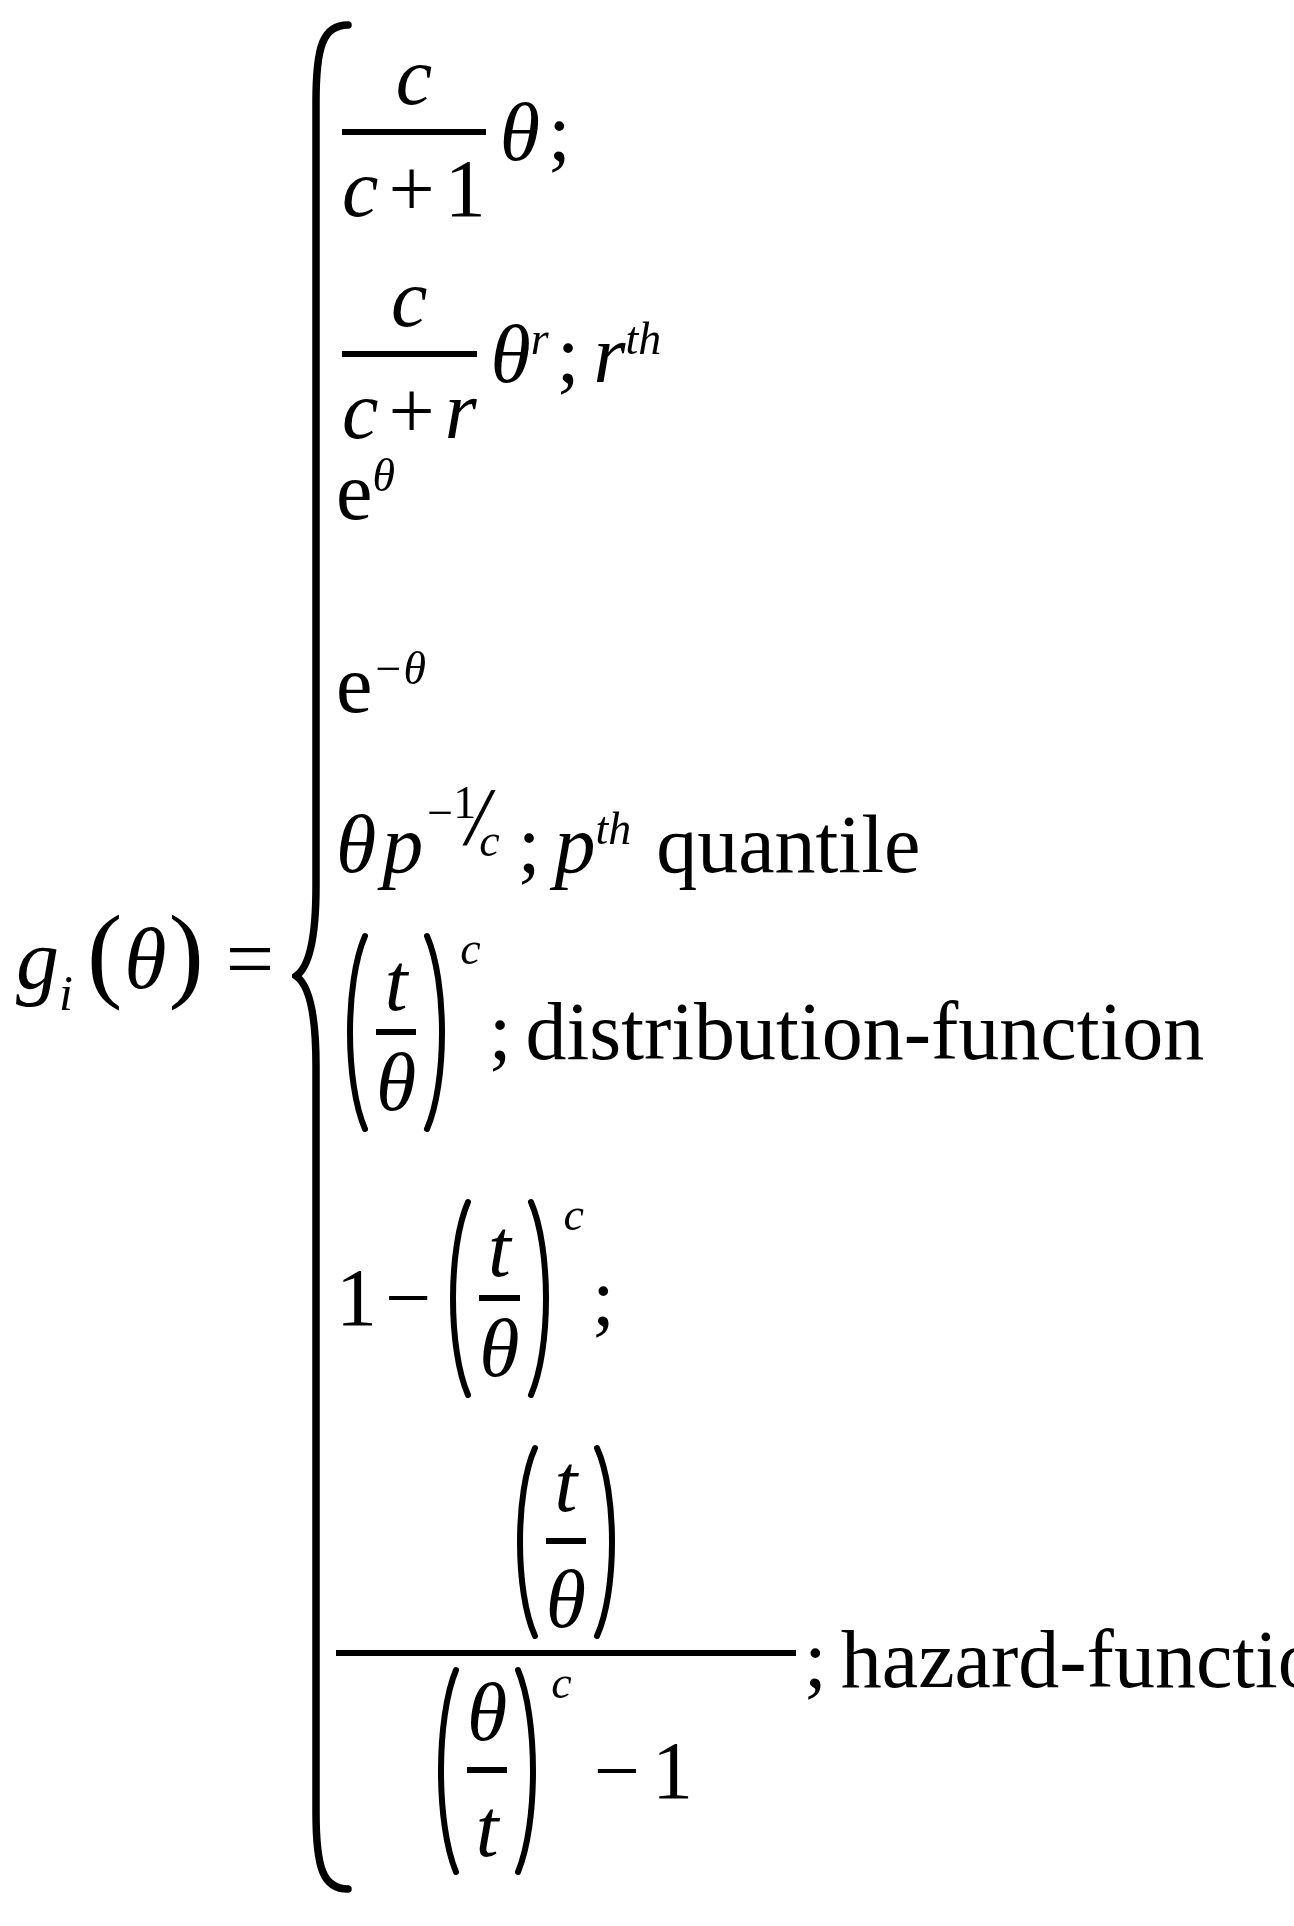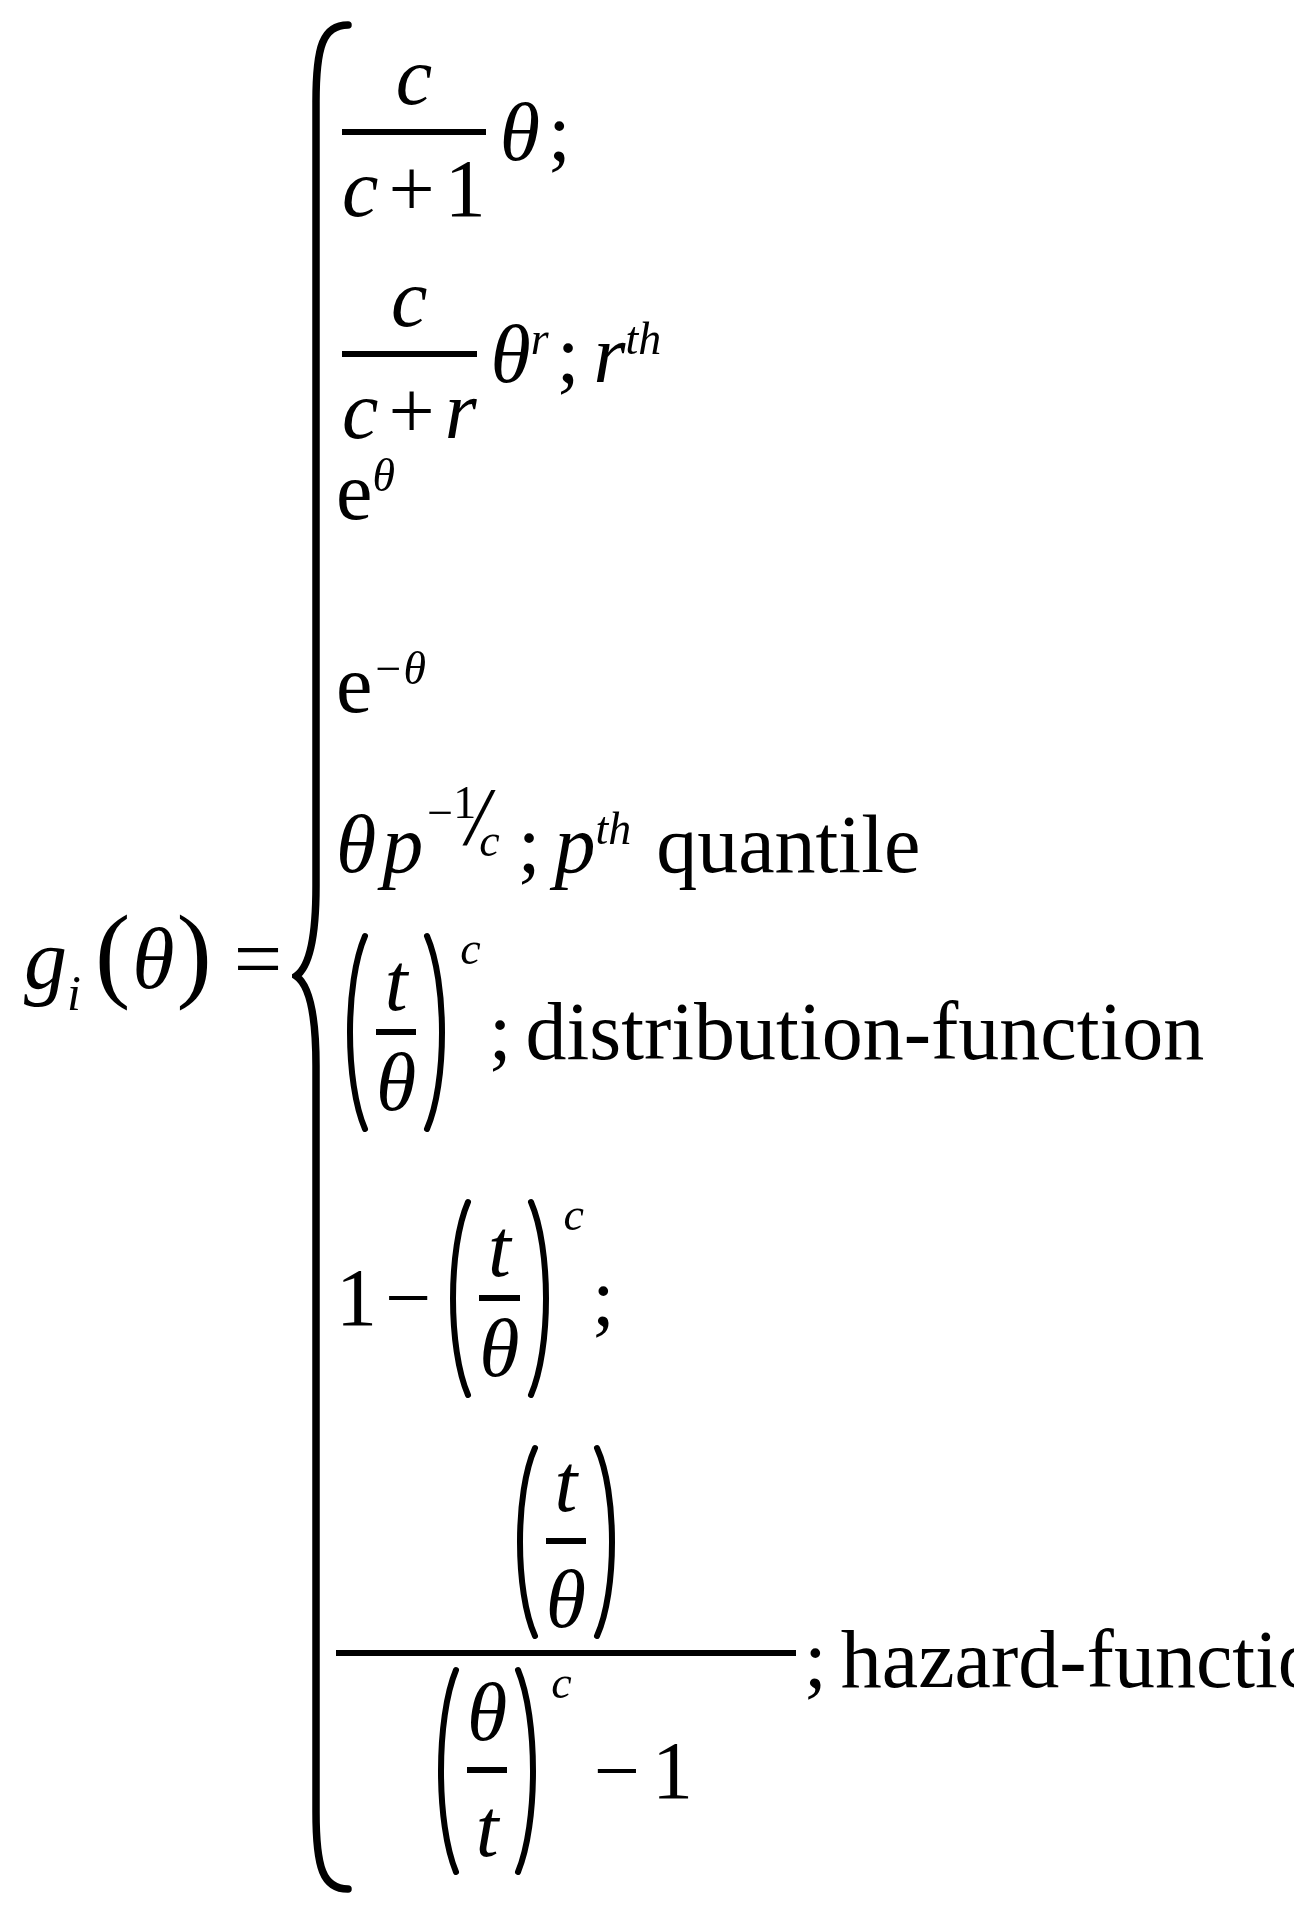--- a/index.html
+++ b/index.html
@@ -53,21 +53,21 @@
 
   
   .vfrac { display: inline-flex; flex-direction: column; align-items: center; min-width: 460px; }
   .vfrac .fbar { margin: 8px 0; }
   .vrow { display: inline-flex; align-items: center; }
   .minusone { margin-left: 22px; }
   .minusone .rm { margin-right: 12px; }
 
   
   .lhs {
-    position: absolute; left: 24px; top: 894px; height: 130px;
+    position: absolute; left: 16px; top: 894px; height: 130px;
     display: flex; align-items: center;
     font-size: 86px; line-height: 1;
   }
   .lhs .fsub { font-size: 50px; vertical-align: -22px; line-height: 0; }
   .lhs .lp { font-size: 106px; line-height: 0; font-style: normal; margin: 0 2px; }
   .lhs .eq { margin-left: 20px; font-style: normal; }
   .lhs .fname { margin-right: 2px; }
   .lhs .arggrp { margin-left: 10px; }
 
   svg { display: block; }

